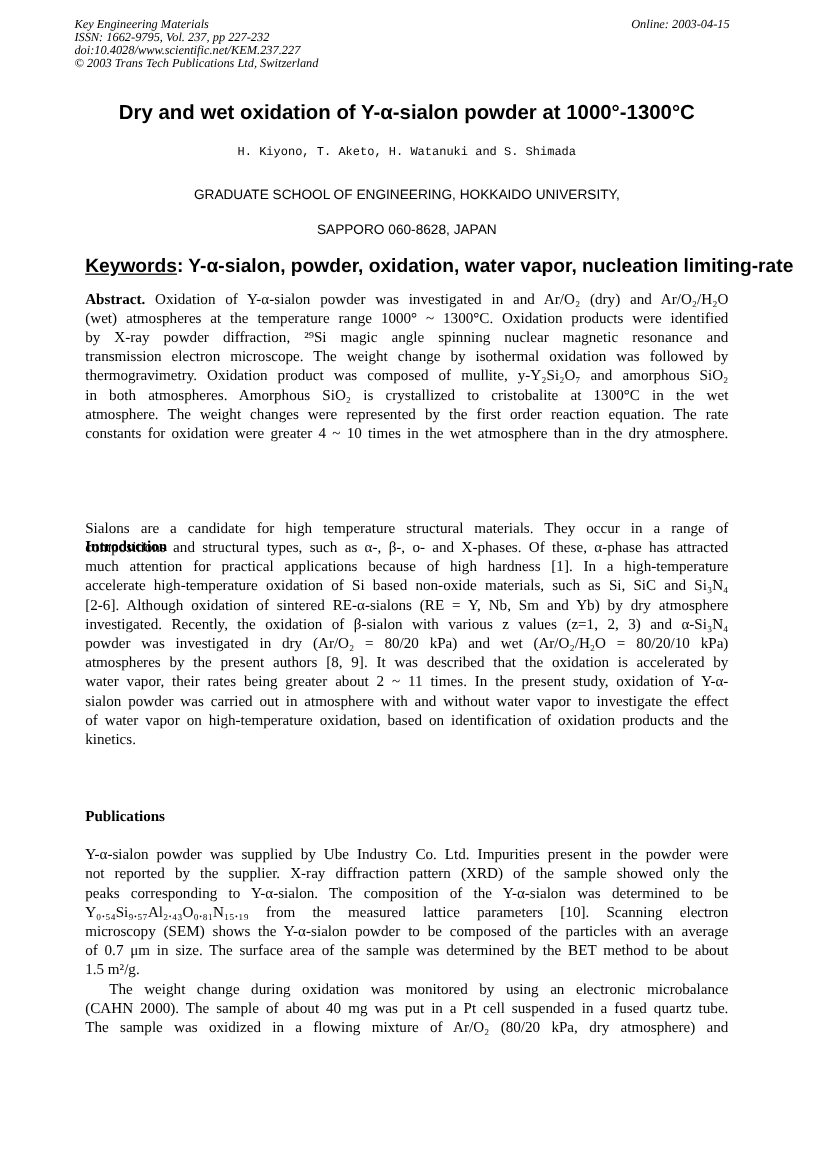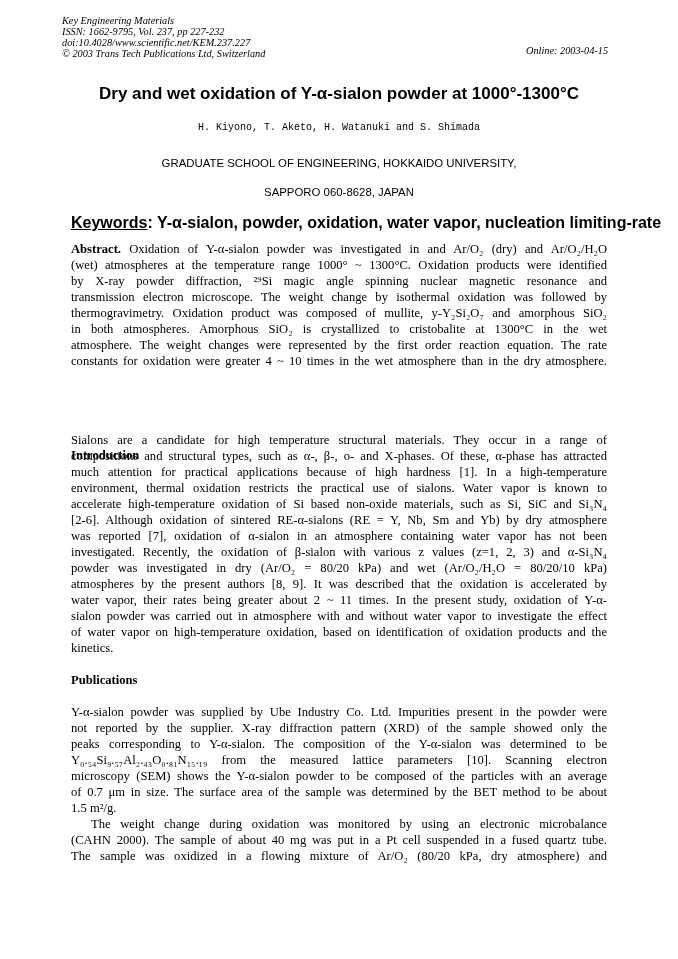--- a/index.html
+++ b/index.html
@@ -1,20 +1,20 @@
 <!DOCTYPE html>
 <html><head>
   <meta charset="utf-8">
   <style>
     html, body { margin: 0; padding: 0; background: #ffffff; }
     body { width: 678px; height: 959px; position: relative; overflow: hidden; color: #000; }
     .page { position: absolute; left: 0; top: 0; width: 678px; height: 959px; border-radius: 23px; }
     .hdr { position: absolute; font-family: "Liberation Serif", serif; font-style: italic; font-size: 10.3px; line-height: 11px; }
     .hdr-left { left: 62px; top: 15px; }
-    .hdr-right { left: 526px; top: 15px; margin-top: 30px; }
+    .hdr-right { left: 526px; top: 15px; }
     .title { position: absolute; left: 0; width: 678px; text-align: center; top: 84px; font-family: "Liberation Sans", sans-serif; font-weight: bold; font-size: 17px; }
     .authors { position: absolute; left: 0; width: 678px; text-align: center; top: 122px; font-family: Liberation Mono, monospace; font-size: 10px; }
     .affil { position: absolute; left: 0; width: 678px; text-align: center; font-family: "Liberation Sans", sans-serif; font-size: 11.4px; }
     .affil1 { top: 157px; }
     .affil2 { top: 186px; }
     .keywords { position: absolute; left: 71px; top: 214px; font-family: "Liberation Sans", sans-serif; font-weight: bold; font-size: 16px; }
     .keywords .kw-label { text-decoration: underline; }
     .body-text { position: absolute; left: 71px; width: 536px; font-family: "Liberation Serif", serif; font-size: 12.6px; line-height: 16px; text-align: justify; }
     .line { display: block; text-align: justify; text-align-last: justify; white-space: nowrap; height: 16px; }
     .line.last { text-align-last: left; }
@@ -56,24 +56,22 @@
     <span class="line">in both atmospheres.   Amorphous SiO₂ is crystallized to cristobalite at 1300°C in the wet</span>
     <span class="line">atmosphere.   The weight changes were represented by the first order reaction equation.   The rate</span>
     <span class="line">constants for oxidation were greater 4 ~ 10 times in the wet atmosphere than in the dry atmosphere.</span>
   </div>
 
   <div class="section-head intro-head">Introduction</div>
   <div class="body-text intro">
     <span class="line">Sialons are a candidate for high temperature structural materials.   They occur in a range of</span>
     <span class="line">compositions and structural types, such as α-, β-, o- and X-phases.   Of these, α-phase has attracted</span>
     <span class="line">much attention for practical applications because of high hardness [1].   In a high-temperature</span>
-    <span class="line">environment, thermal oxidation restricts the practical use of sialons.   Water vapor is known to</span>
     <span class="line">accelerate high-temperature oxidation of Si based non-oxide materials, such as Si, SiC and Si₃N₄</span>
     <span class="line">[2-6].   Although oxidation of sintered RE-α-sialons (RE = Y, Nb, Sm and Yb) by dry atmosphere</span>
-    <span class="line">was reported [7], oxidation of α-sialon in an atmosphere containing water vapor has not been</span>
     <span class="line">investigated.   Recently, the oxidation of β-sialon with various z values (z=1, 2, 3) and α-Si₃N₄</span>
     <span class="line">powder was investigated in dry (Ar/O₂ = 80/20 kPa) and wet (Ar/O₂/H₂O = 80/20/10 kPa)</span>
     <span class="line">atmospheres by the present authors [8, 9].   It was described that the oxidation is accelerated by</span>
     <span class="line">water vapor, their rates being greater about 2 ~ 11 times.   In the present study, oxidation of Y-α-</span>
     <span class="line">sialon powder was carried out in atmosphere with and without water vapor to investigate the effect</span>
     <span class="line">of water vapor on high-temperature oxidation, based on identification of oxidation products and the</span>
     <span class="line last">kinetics.</span>
   </div>
 
   <div class="section-head exp-head">Publications</div>

